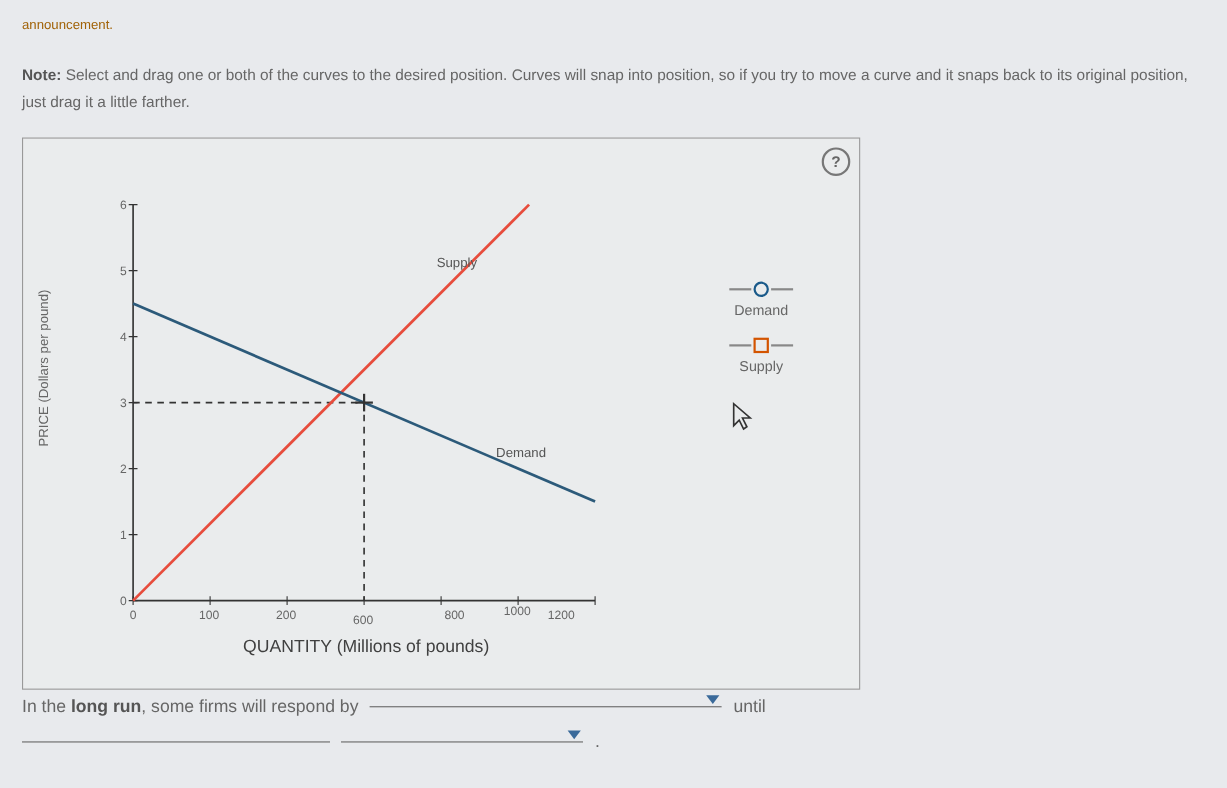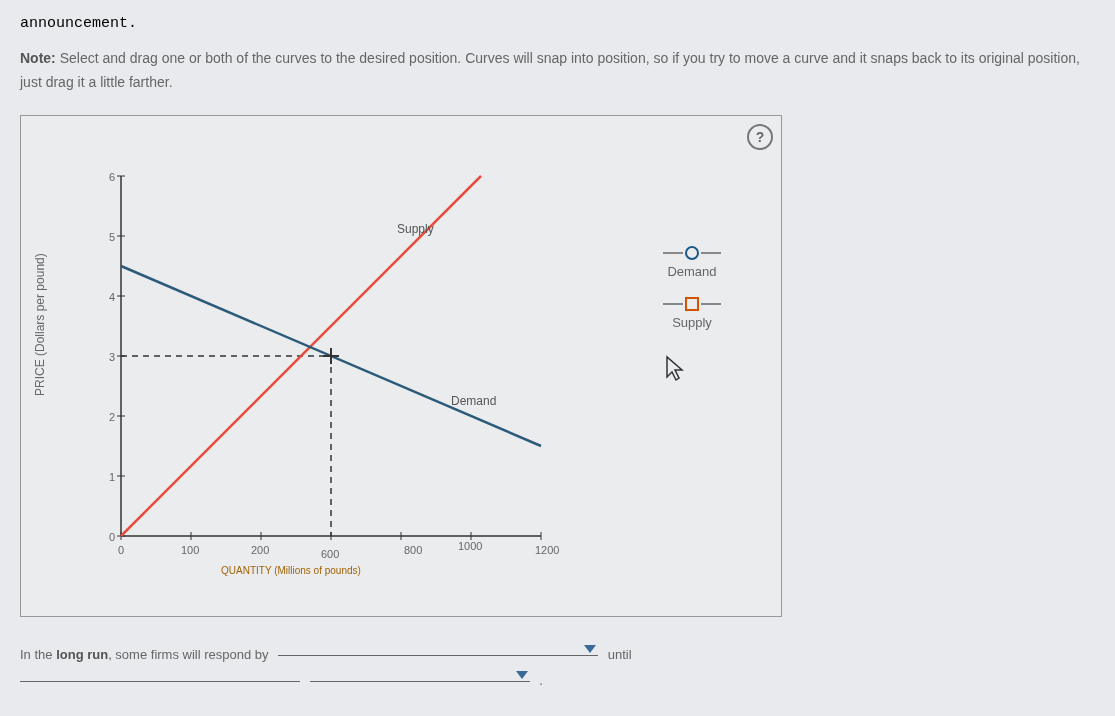--- a/index.html
+++ b/index.html
@@ -4,26 +4,25 @@
   <style>
     body {
       margin: 0;
       padding: 15px 20px;
       font-family: Arial, sans-serif;
       background: #e8eaed;
       color: #555;
       font-size: 14px;
     }
     .header-text {
-      color: #000000;
-      font-size: 15px;
-      font-family: Liberation Mono, monospace;
+      color: #a16207;
+      font-size: 12px;
     }
     .note-text {
-      margin-top: 15px;
+      margin-top: 28px;
       color: #666;
       line-height: 1.7;
     }
     .note-text strong {
       color: #555;
     }
     .chart-container {
       position: relative;
       margin-top: 20px;
       width: 760px;
@@ -98,39 +97,38 @@
       position: absolute;
       left: 12px;
       top: 280px;
       transform: rotate(-90deg);
       transform-origin: left top;
       font-size: 12px;
       color: #666;
     }
     .axis-label-x {
       position: absolute;
-      bottom: 40px;
+      bottom: 28px;
       left: 200px;
-      font-size: 10px;
-      color: #a16207;
+      font-size: 16px;
+      color: #404040;
     }
     .tick-label {
       position: absolute;
       font-size: 11px;
       color: #666;
     }
     .curve-label {
       position: absolute;
       font-size: 12px;
       color: #555;
     }
     .sentence {
-      margin-top: 25px;
-      color: #666;
-      font-size: 13px;
+      color: #666;
+      font-size: 16px;
       line-height: 2;
     }
     .sentence strong {
       color: #555;
     }
     .dropdown-blank {
       display: inline-block;
       border-bottom: 1px solid #666;
       width: 320px;
       margin: 0 6px;
@@ -213,21 +211,21 @@
   <div class="tick-label" style="top:175px; left:88px">4</div>
   <div class="tick-label" style="top:115px; left:88px">5</div>
   <div class="tick-label" style="top:55px; left:88px">6</div>
 
   <div class="tick-label" style="top:428px; left:97px">0</div>
   <div class="tick-label" style="top:428px; left:160px">100</div>
   <div class="tick-label" style="top:428px; left:230px">200</div>
   <div class="tick-label" style="top:432px; left:300px">600</div>
   <div class="tick-label" style="top:428px; left:383px">800</div>
   <div class="tick-label" style="top:424px; left:437px">1000</div>
-  <div class="tick-label" style="top:428px; left:514px">1200</div>
+  <div class="tick-label" style="top:428px; left:477px">1200</div>
 
   <div class="axis-label-x">QUANTITY (Millions of pounds)</div>
 
   <div class="curve-label" style="top:106px; left:376px">Supply</div>
   <div class="curve-label" style="top:278px; left:430px">Demand</div>
 
   <div class="legend">
     <div class="legend-item">
       <div class="legend-symbol">
         <span class="legend-line" style="background:#888"></span>

